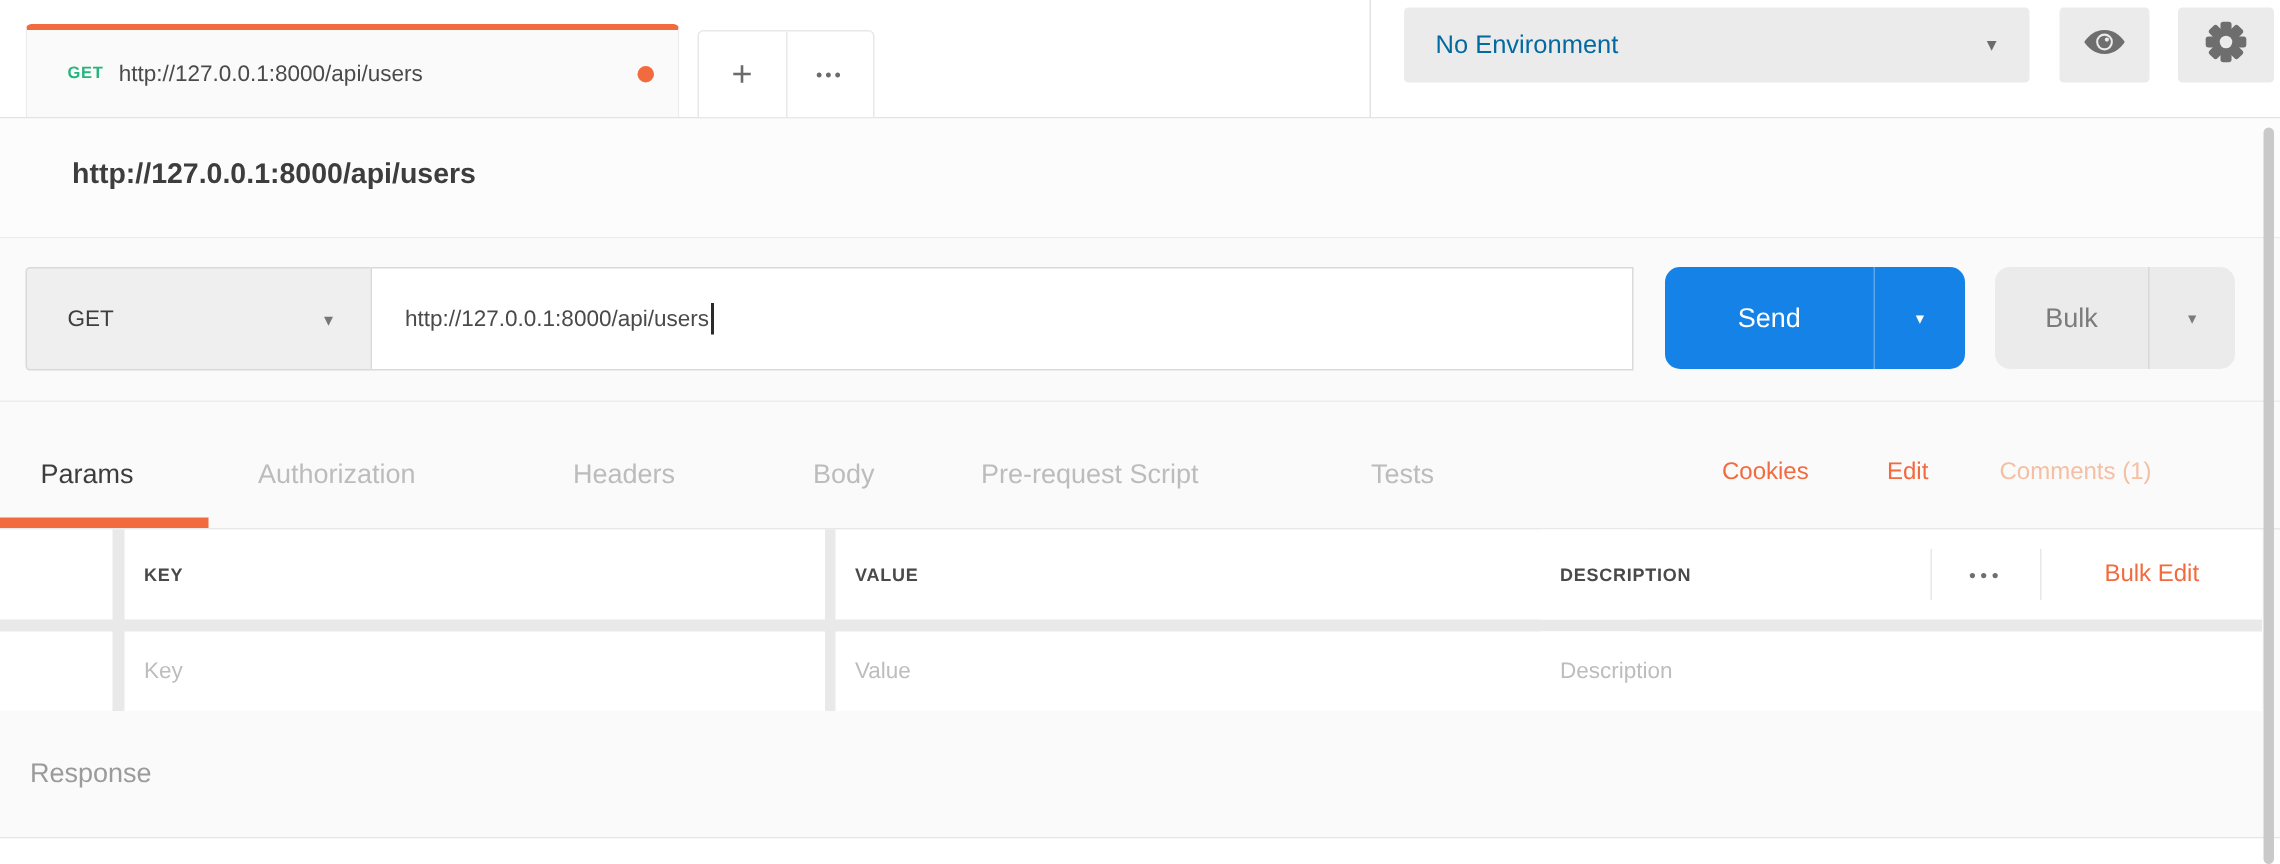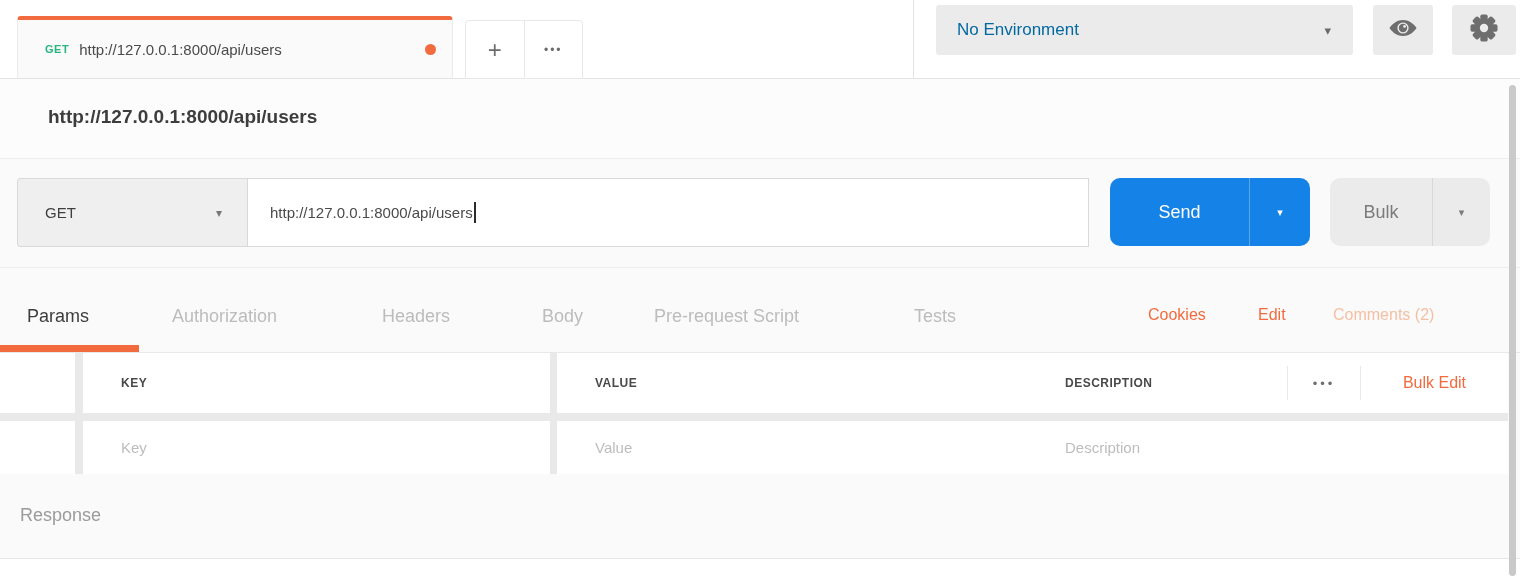--- a/index.html
+++ b/index.html
@@ -57,21 +57,21 @@
   
   .tabs-section { position:absolute; left:0; top:268px; width:1520px; height:85px; background:#fafafa; border-bottom:1px solid #e8e8e8; }
   .rtab { position:absolute; top:38px; font-size:18px; color:#bcbcbc; cursor:pointer; white-space:nowrap; }
   .rtab.active { color:#3d3d3d; }
   .tab-underline { position:absolute; left:0; top:77px; width:139px; height:7px; background:#F26B3E; }
   .tab-link { position:absolute; top:38px; font-size:16px; color:#F26B3E; cursor:pointer; white-space:nowrap; }
   .tab-link.faded { color:#f5bfa3; }
 
   
   .table-region { position:absolute; left:0; top:353px; width:1508px; height:121px; background:#e9e9e9; }
-  .t-cell { position:absolute; background:#fff;padding-left:25px; }
+  .t-cell { position:absolute; background:#fff; }
   .t-row-head .t-cell { top:0; height:60px; }
   .t-row-input .t-cell { top:68px; height:53px; }
   .c-narrow { left:0; width:75px; }
   .c-key { left:83px; width:467px; }
   .c-value { left:557px; width:537px; }
   .c-desc { left:1027px; width:481px; }
   .col-label { font-size:12px; font-weight:bold; color:#494949; letter-spacing:.5px; line-height:60px; padding-left:13px; }
   .desc-head { display:flex; align-items:center; height:60px; }
   .desc-head .col-label { line-height:normal; padding-left:13px; }
   .hdr-vdiv { width:1px; height:34px; background:#e8e8e8; }
@@ -172,21 +172,21 @@
   <div class="tabs-section">
     <span class="rtab active" style="left:27px">Params</span>
     <span class="rtab" style="left:172px">Authorization</span>
     <span class="rtab" style="left:382px">Headers</span>
     <span class="rtab" style="left:542px">Body</span>
     <span class="rtab" style="left:654px">Pre-request Script</span>
     <span class="rtab" style="left:914px">Tests</span>
     <div class="tab-underline"></div>
     <span class="tab-link" style="left:1148px">Cookies</span>
     <span class="tab-link" style="left:1258px">Edit</span>
-    <span class="tab-link faded" style="left:1333px">Comments (2)</span>
+    <span class="tab-link faded" style="left:1333px">Comments (1)</span>
   </div>
 
   <div class="table-region">
     <div class="t-row-head">
       <div class="t-cell c-narrow"></div>
       <div class="t-cell c-key">
         <div class="col-label">KEY</div>
       </div>
       <div class="t-cell c-value">
         <div class="col-label">VALUE</div>

